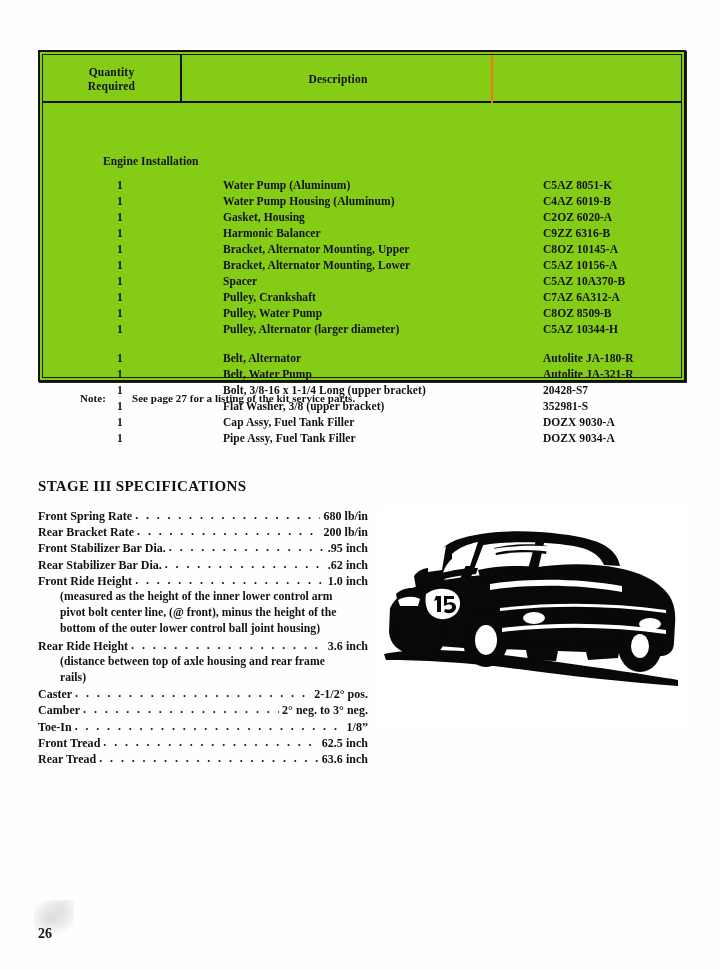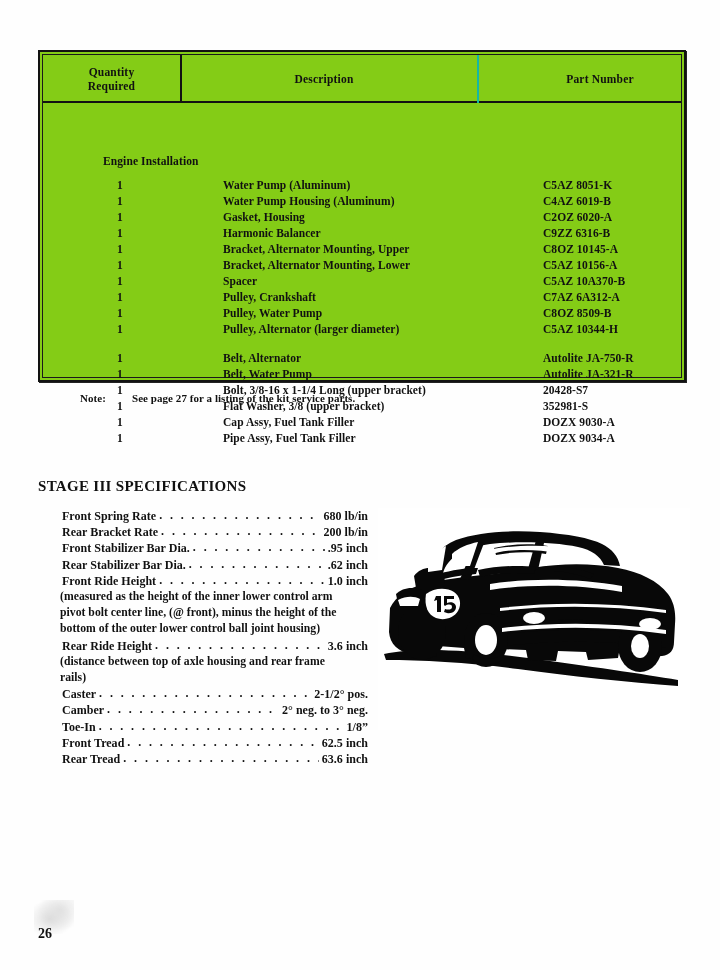--- a/index.html
+++ b/index.html
@@ -60,21 +60,21 @@
     align-items: center;
     justify-content: center;
     text-align: center;
     font-weight: bold;
     font-size: 11.5px;
     letter-spacing: 0.2px;
     line-height: 1.25;
     box-sizing: border-box;
   }
   .th-qty   { left: 0px;   width: 139px; border-right: 2px solid #121212; }
-  .th-desc  { left: 128px; width: 308px; border-right: 2px solid #14b8a6; }
+  .th-desc  { left: 142px; width: 308px; border-right: 2px solid #f97316; }
   .th-part  { left: 476px; right: 0; }
 
   .table-body {
     position: absolute;
     left: 0;
     right: 0;
     top: 48px;
     bottom: 0;
     padding-top: 8px;
     box-sizing: border-box;
@@ -150,21 +150,21 @@
     font-size: 12px;
     font-weight: bold;
     line-height: 16.2px;
     letter-spacing: 0.02px;
   }
   .spec-row {
     display: flex;
     align-items: baseline;
     white-space: nowrap;
   }
-  .spec-label { flex: 0 0 auto; margin-left: 24px; }
+  .spec-label { flex: 0 0 auto; }
   .spec-dots {
     flex: 1 1 auto;
     overflow: hidden;
     white-space: nowrap;
     margin: 0 3px;
     font-weight: bold;
     letter-spacing: 2.4px;
     color: #111;
     position: relative;
     top: -1px;
@@ -222,21 +222,20 @@
     <div class="parts-table-inner">
 
       <div class="table-header-row">
         <div class="th th-qty">
           <div>
             <div>Quantity</div>
             <div>Required</div>
           </div>
         </div>
         <div class="th th-desc">Description</div>
-        <div class="th th-part">Part Number</div>
       </div>
 
       <div class="table-body">
         <div class="group-title">Engine Installation</div>
         <div class="rows-block" id="rows-block">
             <div class="row">
               <span class="qty">1</span>
               <span class="desc">Water Pump (Aluminum)</span>
               <span class="part">C5AZ 8051-K</span>
             </div>
@@ -282,21 +281,21 @@
             </div>
             <div class="row">
               <span class="qty">1</span>
               <span class="desc">Pulley, Alternator (larger diameter)</span>
               <span class="part">C5AZ 10344-H</span>
             </div>
             <div class="row-gap"></div>
             <div class="row">
               <span class="qty">1</span>
               <span class="desc">Belt, Alternator</span>
-              <span class="part">Autolite JA-750-R</span>
+              <span class="part">Autolite JA-180-R</span>
             </div>
             <div class="row">
               <span class="qty">1</span>
               <span class="desc">Belt, Water Pump</span>
               <span class="part">Autolite JA-321-R</span>
             </div>
             <div class="row">
               <span class="qty">1</span>
               <span class="desc">Bolt, 3/8-16 x 1-1/4 Long (upper bracket)</span>
               <span class="part">20428-S7</span>

